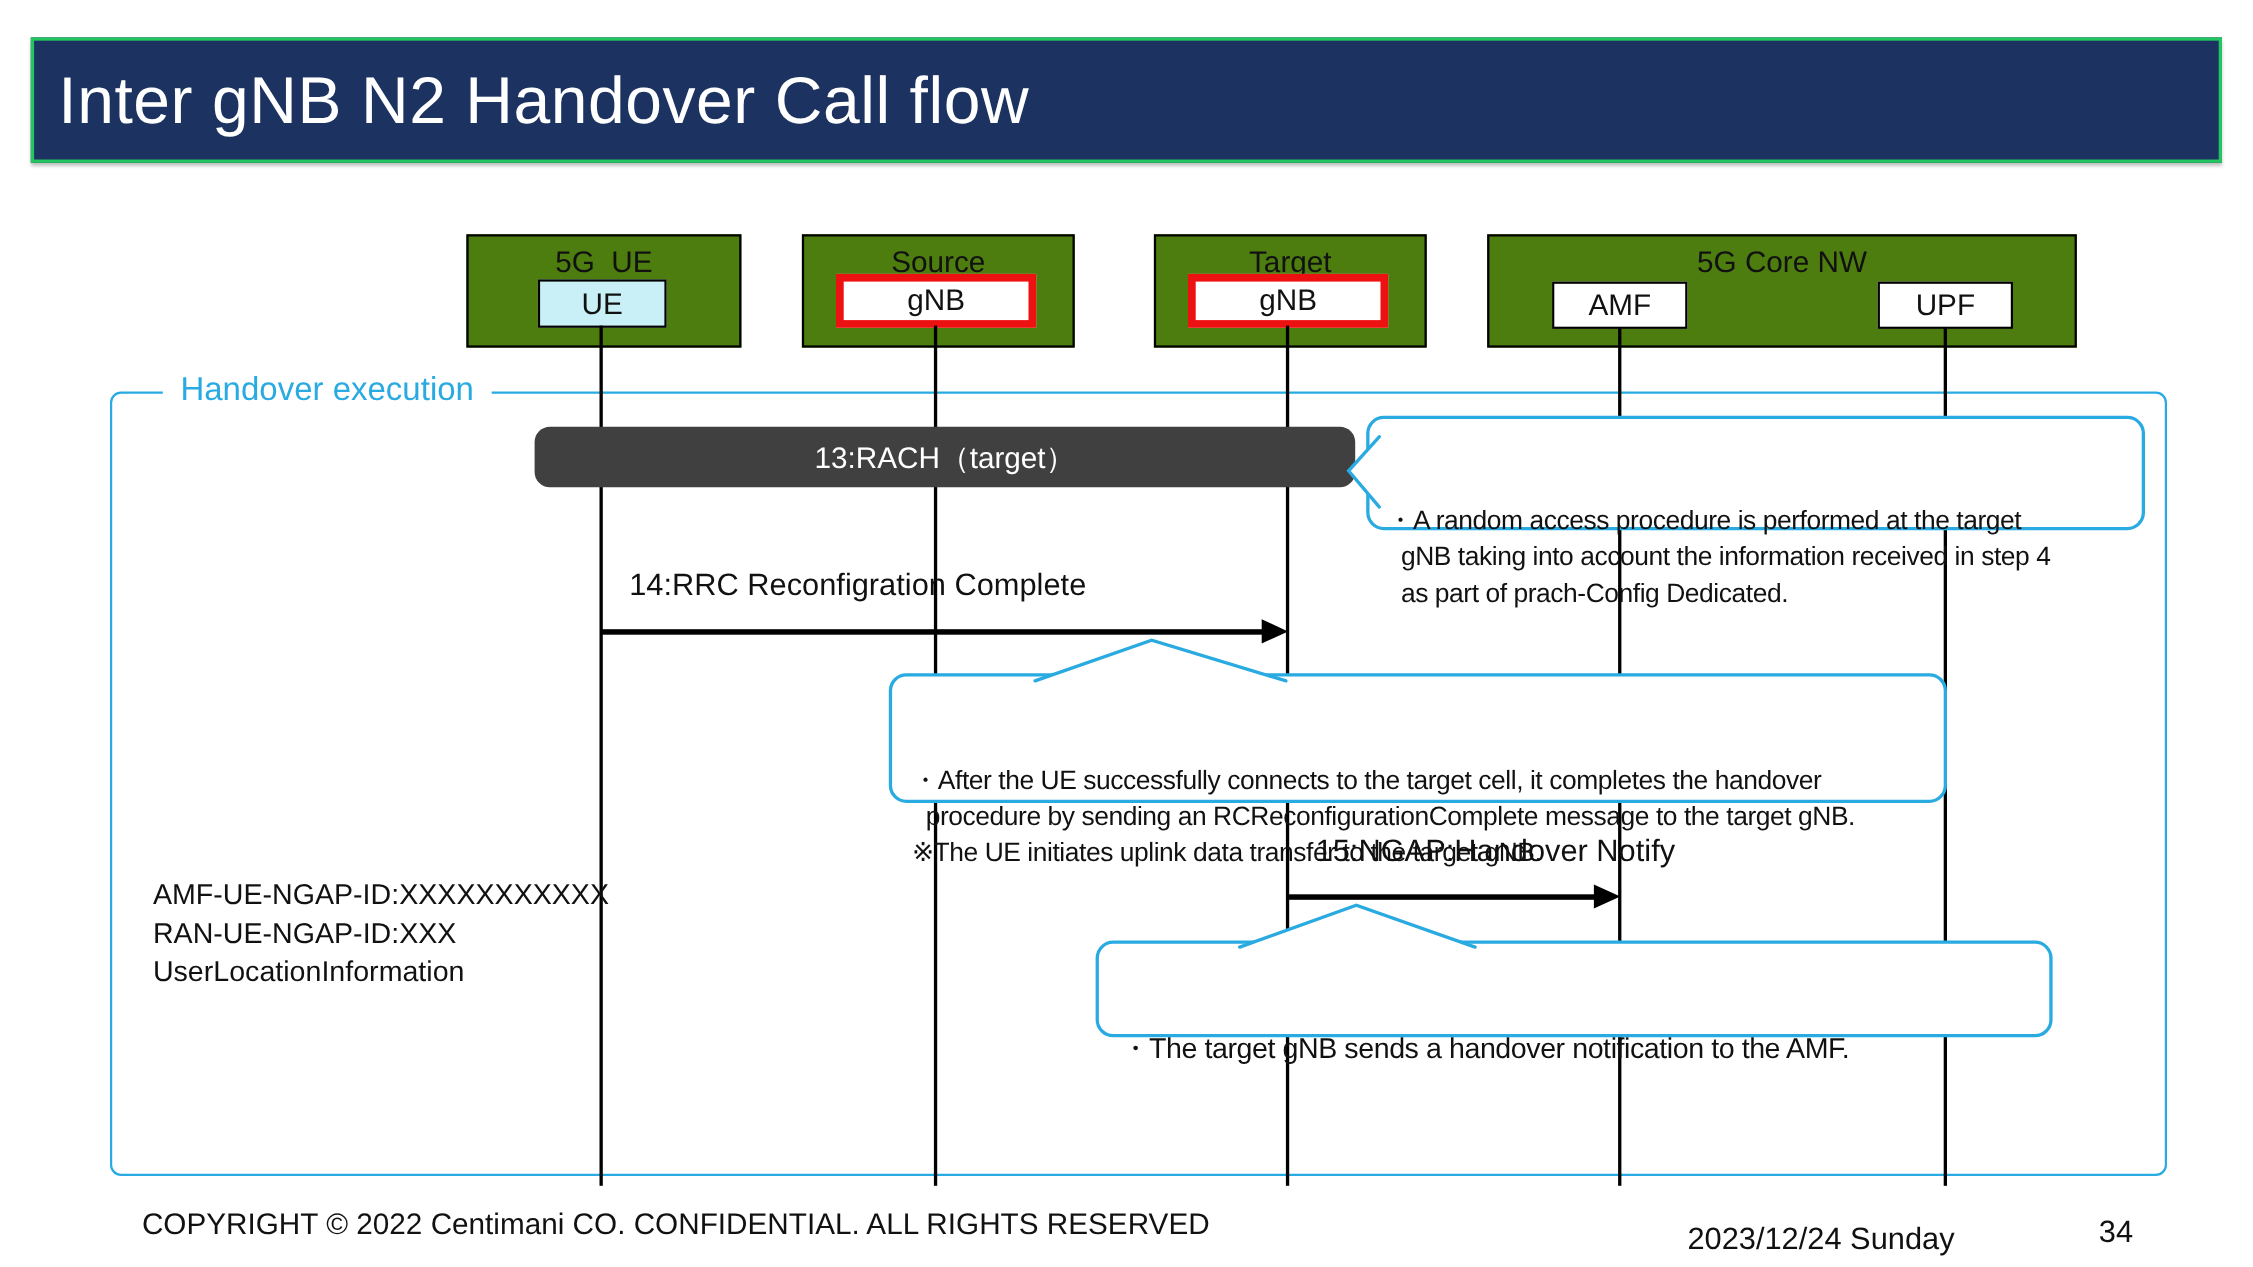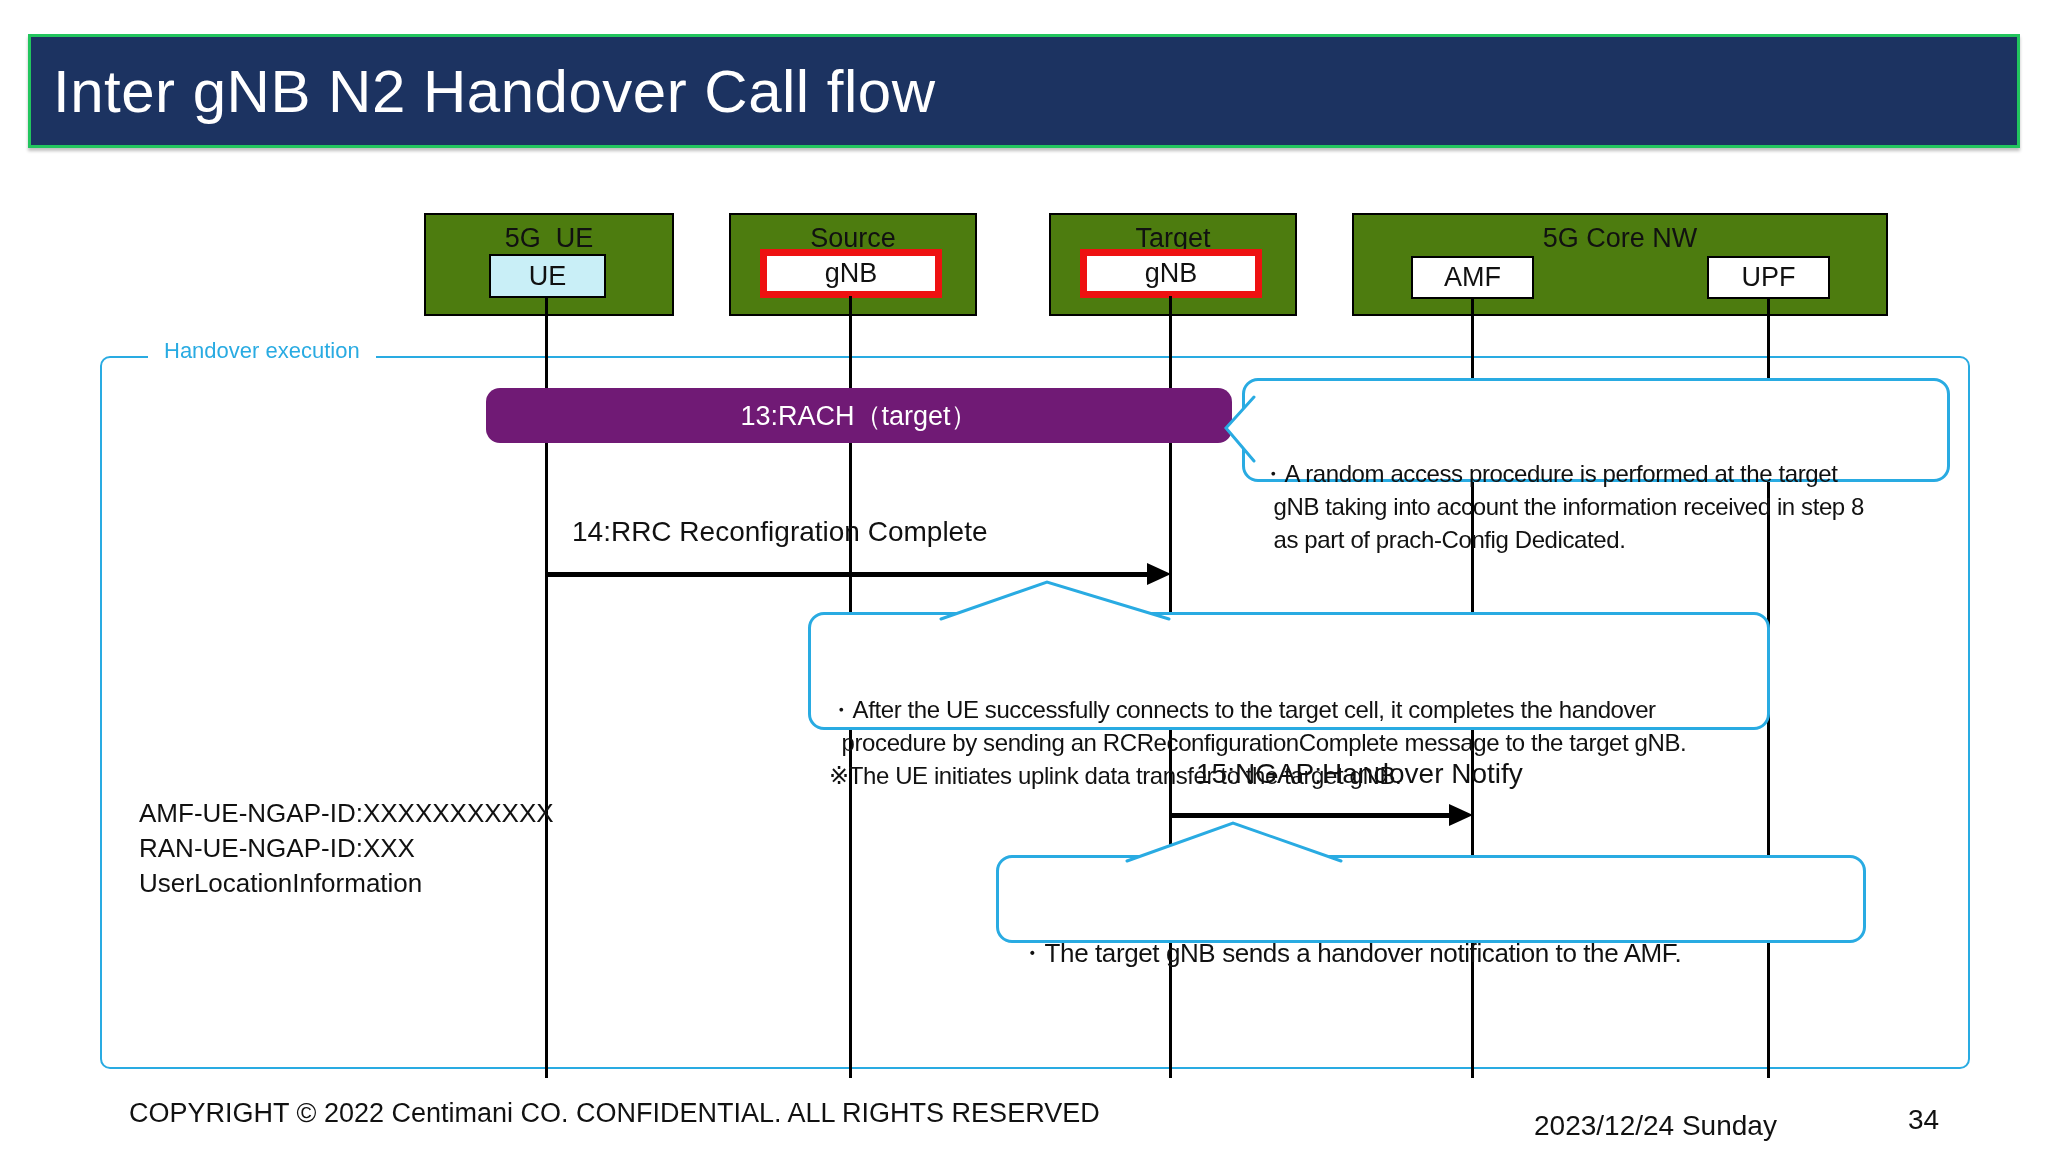--- a/index.html
+++ b/index.html
@@ -21,25 +21,25 @@
          display:flex;align-items:center;justify-content:center;font-size:27px;}
   .inner.red{border:7px solid #ee1111;}
   .inner.cyanfill{background:#c9eff7;}
 
   
   .lifeline{width:3px;background:#000;z-index:3;}
 
   
   .frame{left:100px;top:356px;width:1866px;height:709px;border:2.5px solid #29abe2;
          border-radius:10px;z-index:2;}
-  .frame-label{left:148px;top:338px;background:#fff;color:#29abe2;font-size:22px;
+  .frame-label{left:148px;top:338px;background:#fff;color:#29abe2;font-size:30px;
                padding:0 16px;z-index:4;white-space:pre;}
 
   
-  .rach{left:486px;top:388px;width:746px;height:55px;background:#701a75;border-radius:14px;
+  .rach{left:486px;top:388px;width:746px;height:55px;background:#404040;border-radius:14px;
         display:flex;align-items:center;justify-content:center;color:#fff;font-size:27px;z-index:4;}
 
   
   .aline{height:5px;background:#000;z-index:4;}
   .ahead{width:0;height:0;border-top:11px solid transparent;border-bottom:11px solid transparent;
          border-left:24px solid #000;z-index:4;}
   .msg-label{font-size:28px;z-index:4;white-space:pre;}
 
   
   .note{background:#fff;border:3px solid #29abe2;border-radius:16px;z-index:5;
@@ -87,21 +87,21 @@
   <div class="inner" style="left:353px;top:41px;width:119px;height:39px;">UPF</div>
 </div>
 
 <div class="abs frame"></div>
 <div class="abs frame-label">Handover execution</div>
 
 <div class="abs rach">13:RACH（target）</div>
 
 <div class="abs note" style="left:1242px;top:378px;width:702px;height:98px;">
   <div class="pad">・A random access procedure is performed at the target
-  gNB taking into account the information received in step 8
+  gNB taking into account the information received in step 4
   as part of prach-Config Dedicated.</div>
 </div>
 <svg class="abs pointer" style="left:1222px;top:392px;" width="34" height="74">
   <polygon points="32,5 4,36 32,69" fill="#ffffff"></polygon>
   <polyline points="32,5 4,36 32,69" fill="none" stroke="#29abe2" stroke-width="3" stroke-linecap="round"></polyline>
 </svg>
 
 <div class="abs msg-label" style="left:572px;top:516px;">14:RRC Reconfigration Complete</div>
 <div class="abs aline" style="left:547px;top:572px;width:602px;"></div>
 <div class="abs ahead" style="left:1147px;top:563px;"></div>

